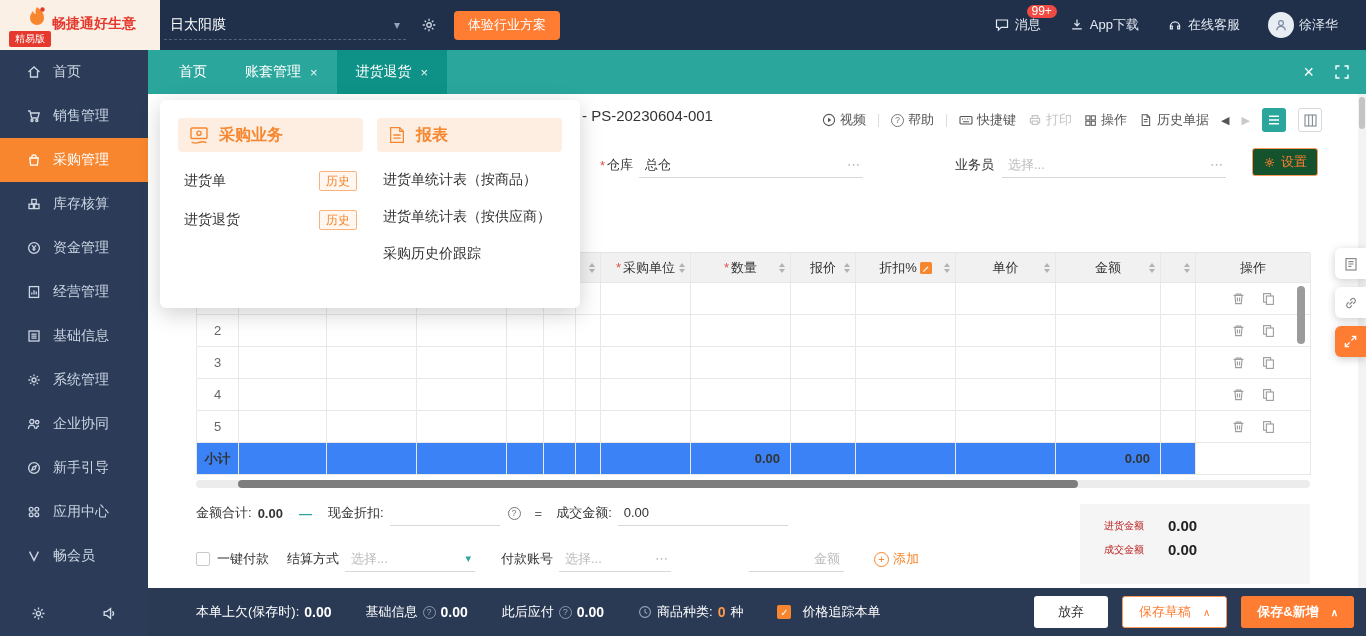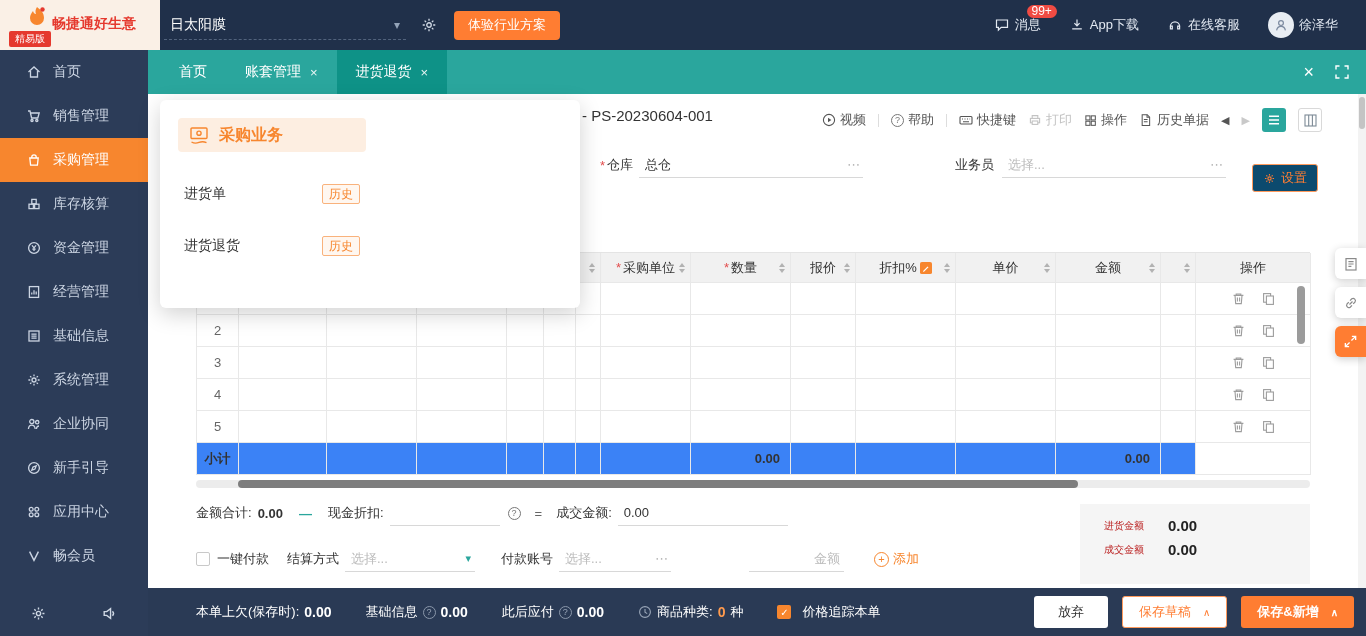--- a/index.html
+++ b/index.html
@@ -53,21 +53,21 @@
   .vt.off{background:#fff;border:1px solid #d9d9d9}
 
   .form-row{position:absolute;left:0;top:54px;width:1218px;height:34px;font-size:13px;color:#333}
   .req{color:#e34d4d;margin-right:2px}
   .fld{position:absolute;display:flex;align-items:center}
   .uline{position:relative;display:flex;align-items:center;border-bottom:1px solid #d8d8d8;height:26px}
   .uline input{border:none;outline:none;background:transparent;font:inherit;color:#333;width:100%;padding:0 18px 0 6px}
   .uline input::placeholder{color:#bbb}
   .dots{position:absolute;right:2px;color:#b9b9b9;font-size:13px;letter-spacing:1px}
   .chev-teal{position:absolute;right:4px;color:#2aa69d;font-size:11px}
-  .settings-btn{position:absolute;right:48px;top:16px;height:28px;padding:0 10px;border:1px solid #ff9a5c;border-radius:3px;background:#0c4a6e;color:#ff7d32;font-size:13px;display:flex;align-items:center;gap:5px}
+  .settings-btn{position:absolute;right:48px;top:0;height:28px;padding:0 10px;border:1px solid #ff9a5c;border-radius:3px;background:#14532d;color:#ff7d32;font-size:13px;display:flex;align-items:center;gap:5px}
 
   
   .grid{position:absolute;left:48px;top:158px;width:1114px;border-top:1px solid #e4e4e4;border-left:1px solid #e8e8e8}
   .tr{display:flex;height:32px}
   .tr.th{height:30px;background:#f1f1f1}
   .td{flex:none;border-right:1px solid #e8e8e8;border-bottom:1px solid #e8e8e8;display:flex;align-items:center;justify-content:center;font-size:13px;color:#333;position:relative;overflow:hidden;white-space:nowrap}
   .w0{width:42px}.w1{width:88px}.w2{width:90px}.w3{width:90px}.w4{width:37px}.w5{width:32px}.w6{width:25px}
   .w7{width:90px}.w8{width:100px}.w9{width:65px}.w10{width:100px}.w11{width:100px}.w12{width:105px}.w13{width:35px}.w14{width:115px}
   .sort{position:absolute;right:5px;top:50%;transform:translateY(-50%);display:flex;flex-direction:column;gap:2px}
   .sort i{display:block;width:0;height:0;border-left:3.5px solid transparent;border-right:3.5px solid transparent}
@@ -107,21 +107,21 @@
   .btn{height:32px;border-radius:3px;display:inline-flex;align-items:center;justify-content:center;font-size:13px;border:none}
   .btn-plain{background:#fff;color:#333;padding:0 24px}
   .btn-outline{background:#fff;color:#ff7d32;border:1px solid #ff9a5c;padding:0 16px;gap:12px}
   .btn-primary{background:#ff7d32;color:#fff;padding:0 16px;gap:12px;font-weight:bold}
   .caret{font-size:10px}
 
   
   .menu-panel{position:absolute;left:160px;top:100px;width:420px;height:208px;background:#fff;border-radius:6px;box-shadow:0 6px 22px rgba(0,0,0,.18);z-index:50;display:flex;gap:14px;padding:18px 18px}
   .menu-col{width:188px}
   .menu-head{height:34px;background:#fdeee1;border-radius:4px;display:flex;align-items:center;gap:9px;padding:0 10px;color:#f7862e;font-size:16px;font-weight:bold}
-  .menu-item{display:flex;align-items:center;justify-content:space-between;margin-top:32px;font-size:14px;color:#333;padding:0 6px;white-space:nowrap}
+  .menu-item{display:flex;align-items:center;justify-content:space-between;margin-top:19px;font-size:14px;color:#333;padding:0 6px;white-space:nowrap}
   .badge-history{font-size:12px;color:#f7862e;border:1px solid #f9b27c;border-radius:2px;padding:0 6px;background:#fff7f0;line-height:18px}
 
   
   .page-scroll{position:absolute;right:0;top:94px;width:8px;height:494px;background:#f3f3f3;z-index:12}
   .ps-thumb{position:absolute;right:1px;top:3px;width:6px;height:32px;background:#c4c4c4;border-radius:3px}
   .float-btns{position:absolute;right:0;top:248px;display:flex;flex-direction:column;gap:8px;z-index:40}
   .fb{width:31px;height:31px;background:#fff;border-radius:6px 0 0 6px;box-shadow:0 2px 8px rgba(0,0,0,.2);display:flex;align-items:center;justify-content:center;color:#8a8a8a}
   .fb.orange{background:#ff7d32;color:#fff}
 </style>
 </head>
@@ -817,20 +817,40 @@
       </div>
       <div class="menu-item" data-interactable="true">
         <span data-interactable="false">进货单</span>
         <span class="badge-history" data-interactable="true">历史</span>
       </div>
       <div class="menu-item" data-interactable="true">
         <span data-interactable="false">进货退货</span>
         <span class="badge-history" data-interactable="true">历史</span>
       </div>
     </div>
+    <div class="menu-col">
+      <div class="menu-head" data-interactable="false">
+        <span data-interactable="false" style="display:flex">
+            <svg width="20" height="20" viewBox="0 0 22 22" fill="none" stroke="#f7862e" stroke-width="1.4">
+              <path d="M4 3h10l4 4v12H4z"></path>
+              <path d="M14 3v4h4M7 11h8M7 14.5h8"></path>
+            </svg>
+          </span>
+        <span data-interactable="false">报表</span>
+      </div>
+      <div class="menu-item" data-interactable="true">
+        <span data-interactable="false">进货单统计表（按商品）</span>
+      </div>
+      <div class="menu-item" data-interactable="true">
+        <span data-interactable="false">进货单统计表（按供应商）</span>
+      </div>
+      <div class="menu-item" data-interactable="true">
+        <span data-interactable="false">采购历史价跟踪</span>
+      </div>
+    </div>
   </div>
 
   <div class="page-scroll" data-interactable="true">
       <div class="ps-thumb" data-interactable="true"></div>
     </div>
   <div class="float-btns">
     <div class="fb" data-interactable="true">
       <span data-interactable="false" style="display:flex">
           <svg width="16" height="16" viewBox="0 0 16 16" fill="none" stroke="currentColor" stroke-width="1.2">
             <rect x="3" y="2.6" width="10" height="11.4"></rect>

